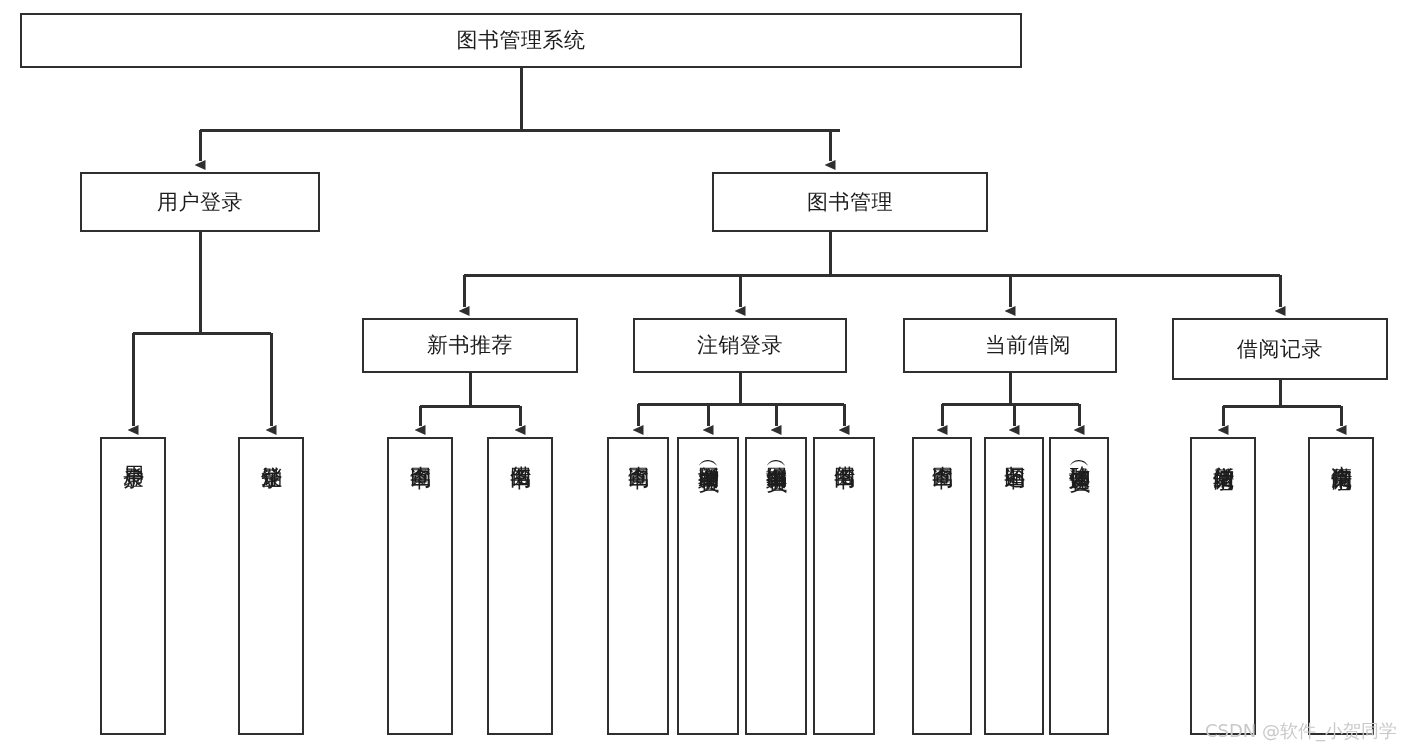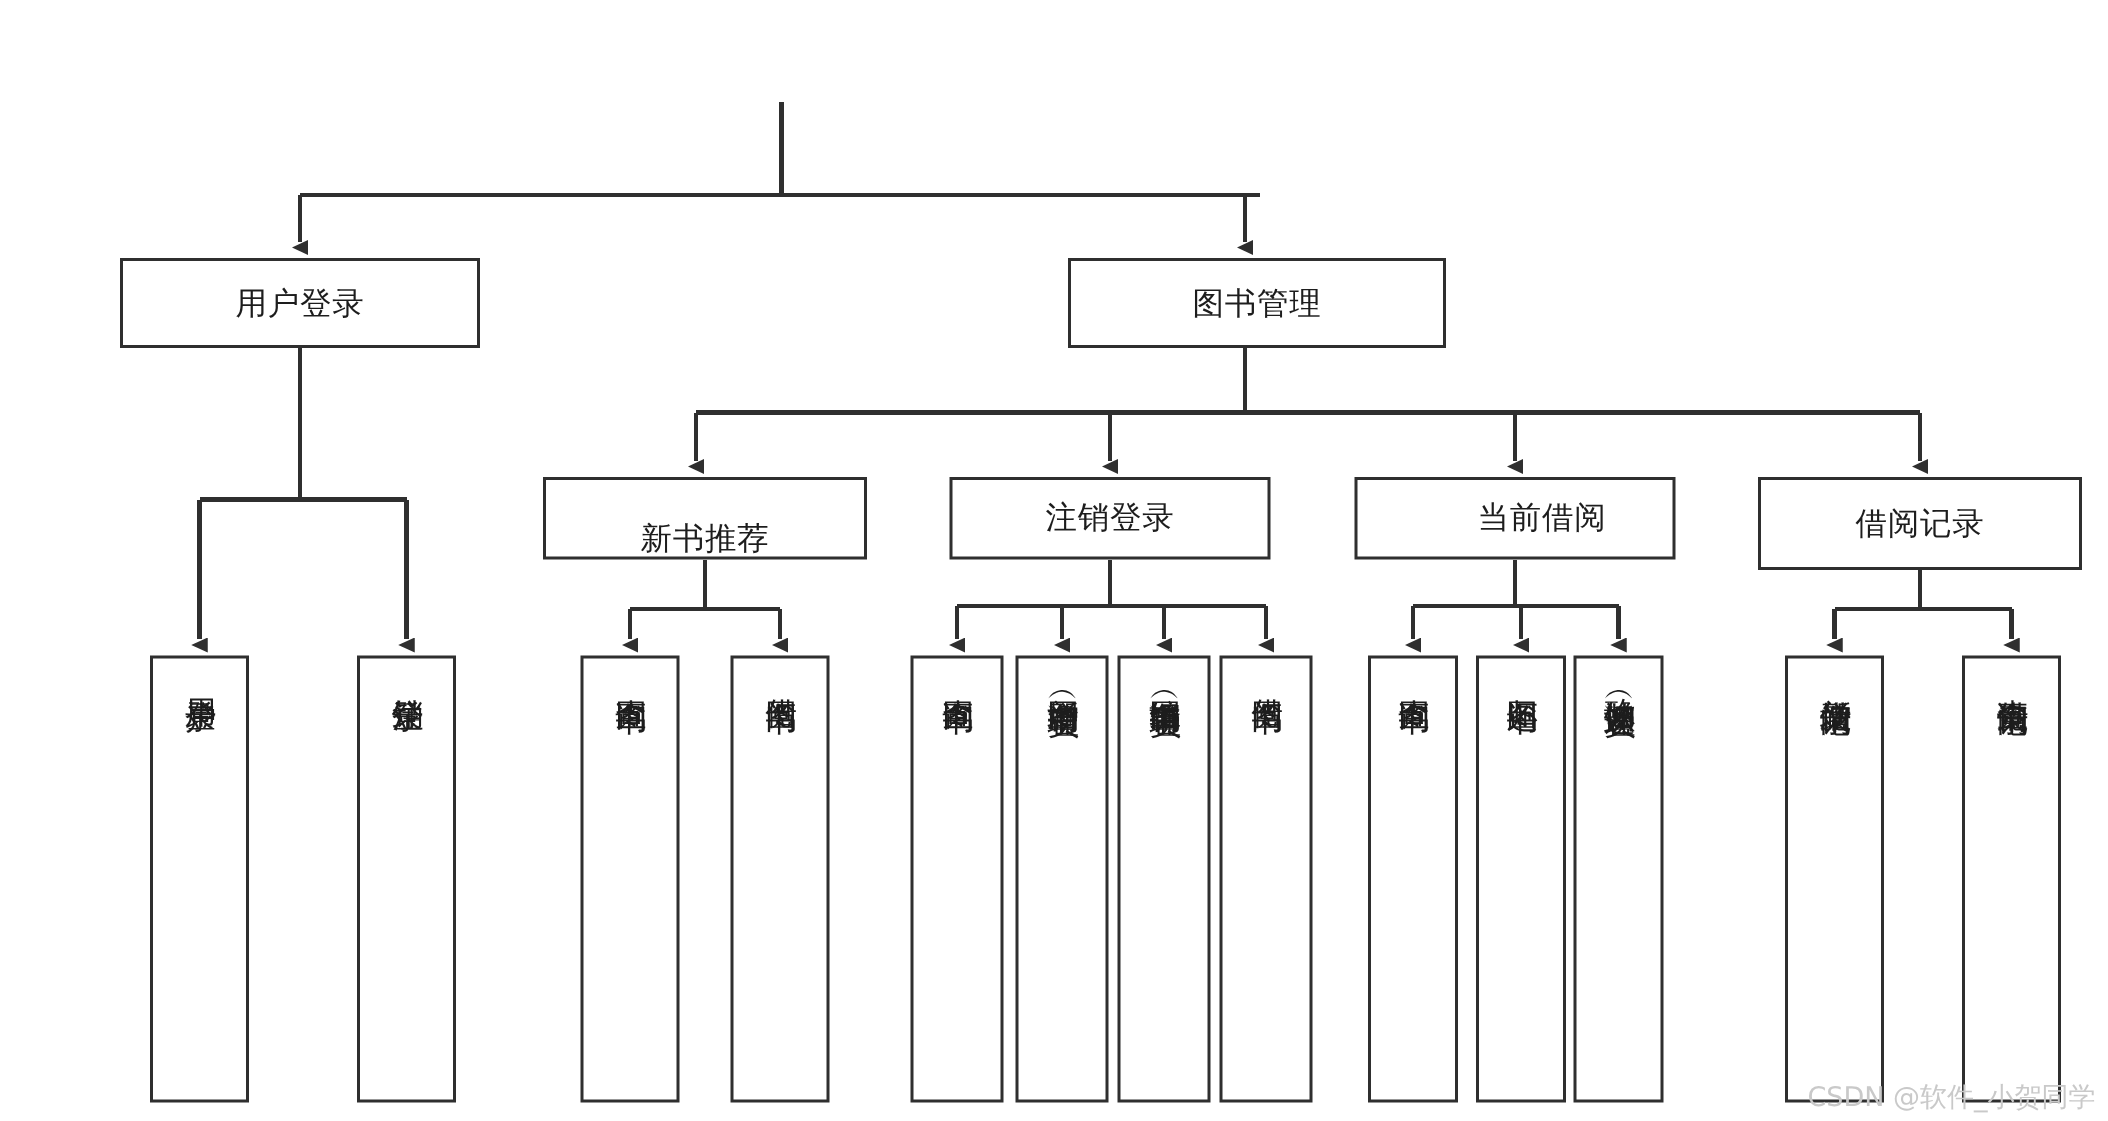--- a/index.html
+++ b/index.html
@@ -117,32 +117,35 @@
       <path d="M1014,404 L1014,426" marker-end="url(#arrow)"></path>
       <path d="M1079,404 L1079,426" marker-end="url(#arrow)"></path>
 
       <path d="M1280,373 L1280,406"></path>
       <path d="M1223,406 L1341,406"></path>
       <path d="M1223,406 L1223,426" marker-end="url(#arrow)"></path>
       <path d="M1341,406 L1341,426" marker-end="url(#arrow)"></path>
     </g>
   </svg>
 
+  <div class="node-box horizontal" id="root-node" style="left: 20px; top: 13px; width: 1002px; height: 55px;">
+    <span class="node-label">图书管理系统</span>
+  </div>
 
   <div id="level2-container">
       <div class="node-box horizontal" style="left: 80px; top: 172px; width: 240px; height: 60px;">
         <span class="node-label">用户登录</span>
       </div>
-      <div class="node-box horizontal" style="left: 712px; top: 172px; width: 252px; height: 60px;">
+      <div class="node-box horizontal" style="left: 712px; top: 172px; width: 276px; height: 60px;">
         <span class="node-label">图书管理</span>
       </div>
     </div>
 
   <div id="level3-container">
-      <div class="node-box horizontal" style="left: 362px; top: 318px; width: 216px; height: 55px; align-items: flex-end;">
+      <div class="node-box horizontal" style="left: 362px; top: 318px; width: 216px; height: 55px;">
         <span class="node-label">新书推荐</span>
       </div>
       <div class="node-box horizontal" style="left: 633px; top: 318px; width: 214px; height: 55px;">
         <span class="node-label">注销登录</span>
       </div>
       <div class="node-box horizontal" style="left: 903px; top: 318px; width: 214px; height: 55px; padding-left: 36px;">
         <span class="node-label">当前借阅</span>
       </div>
       <div class="node-box horizontal" style="left: 1172px; top: 318px; width: 216px; height: 62px;">
         <span class="node-label">借阅记录</span>

